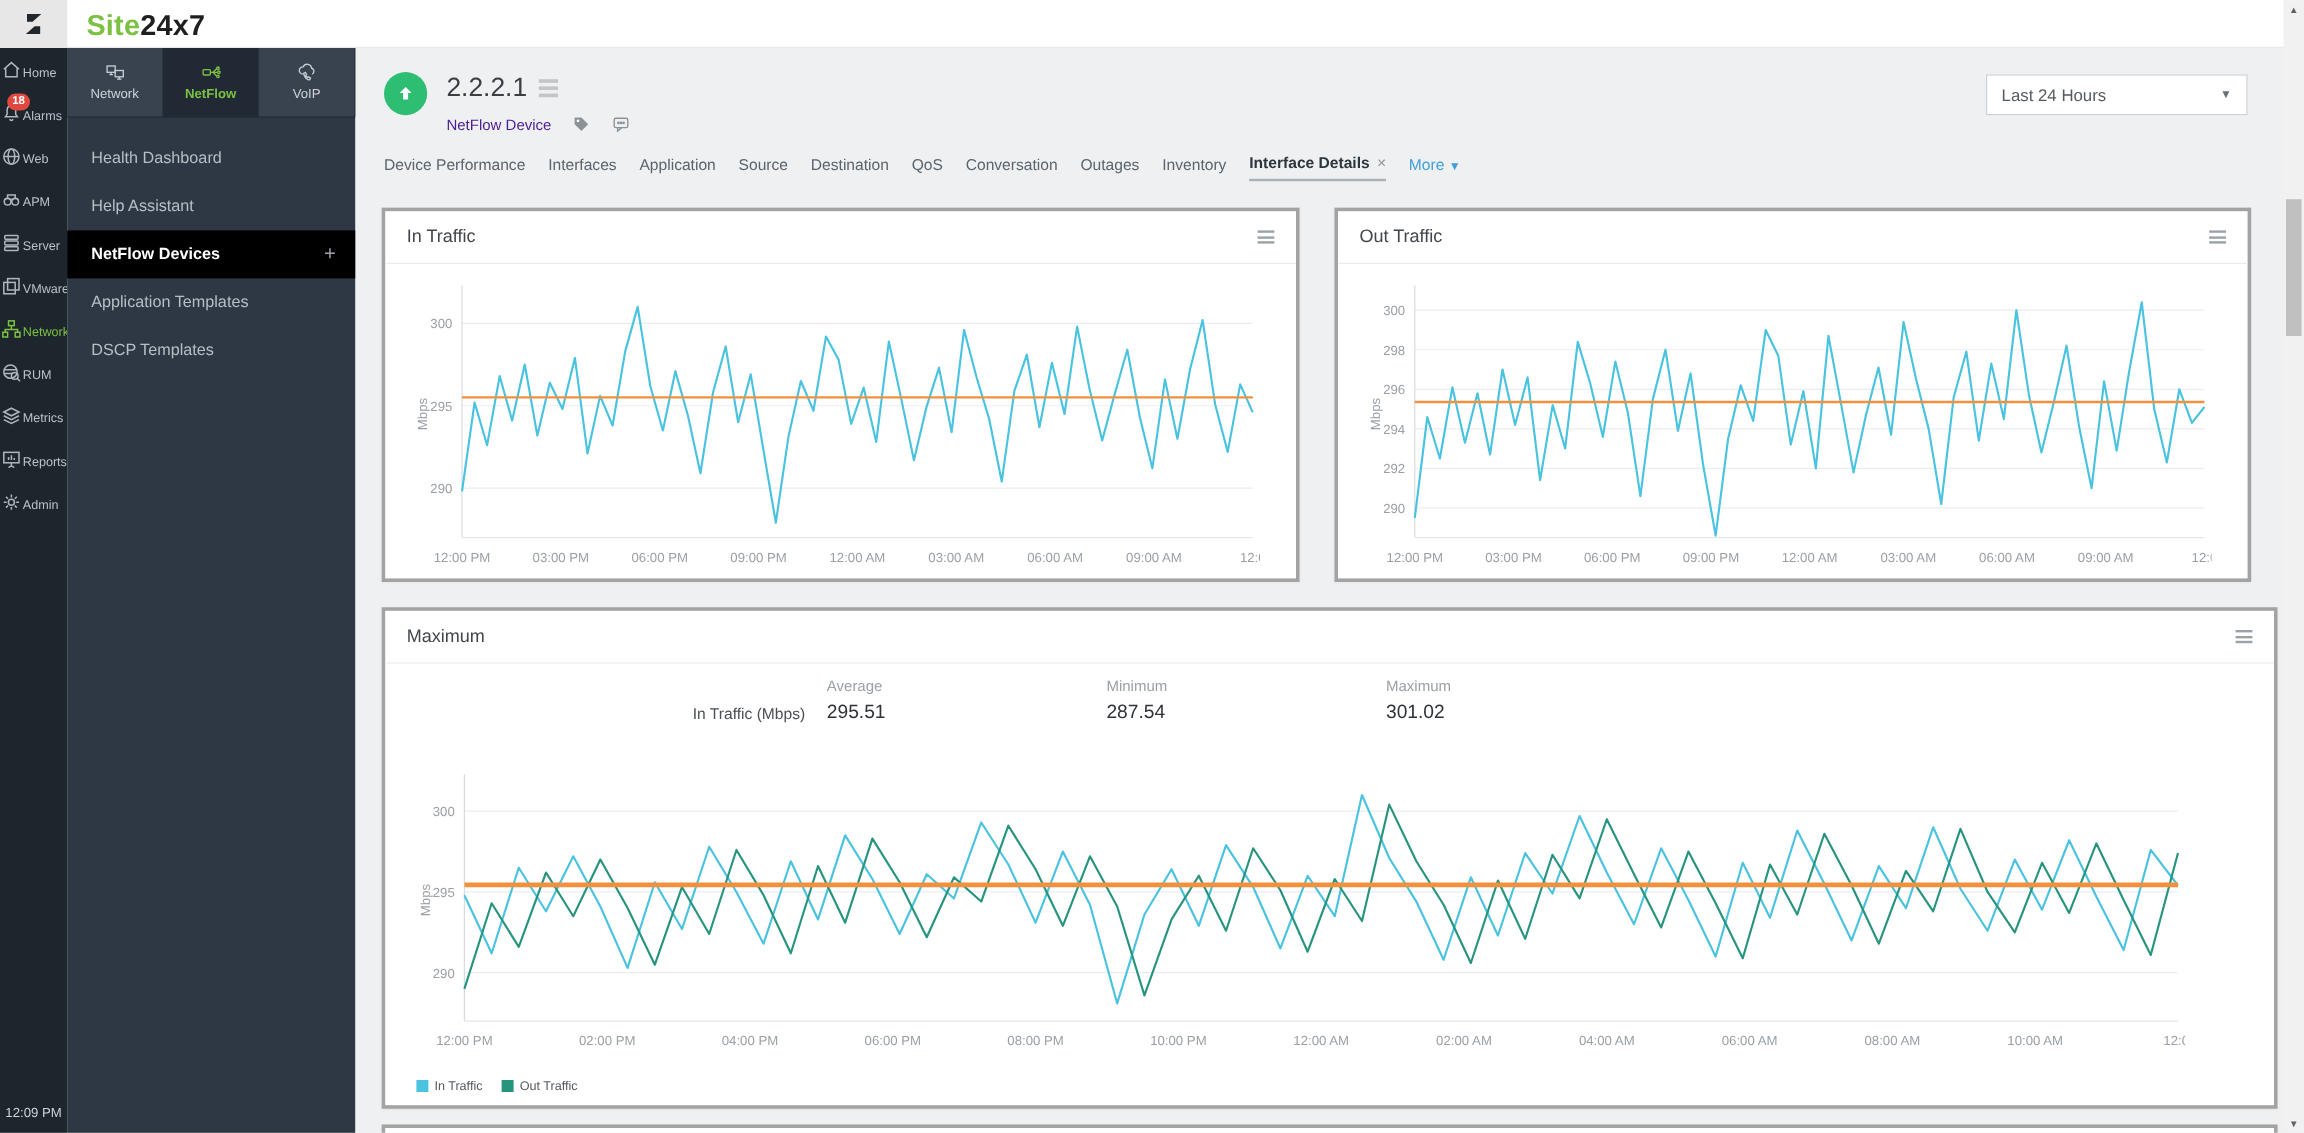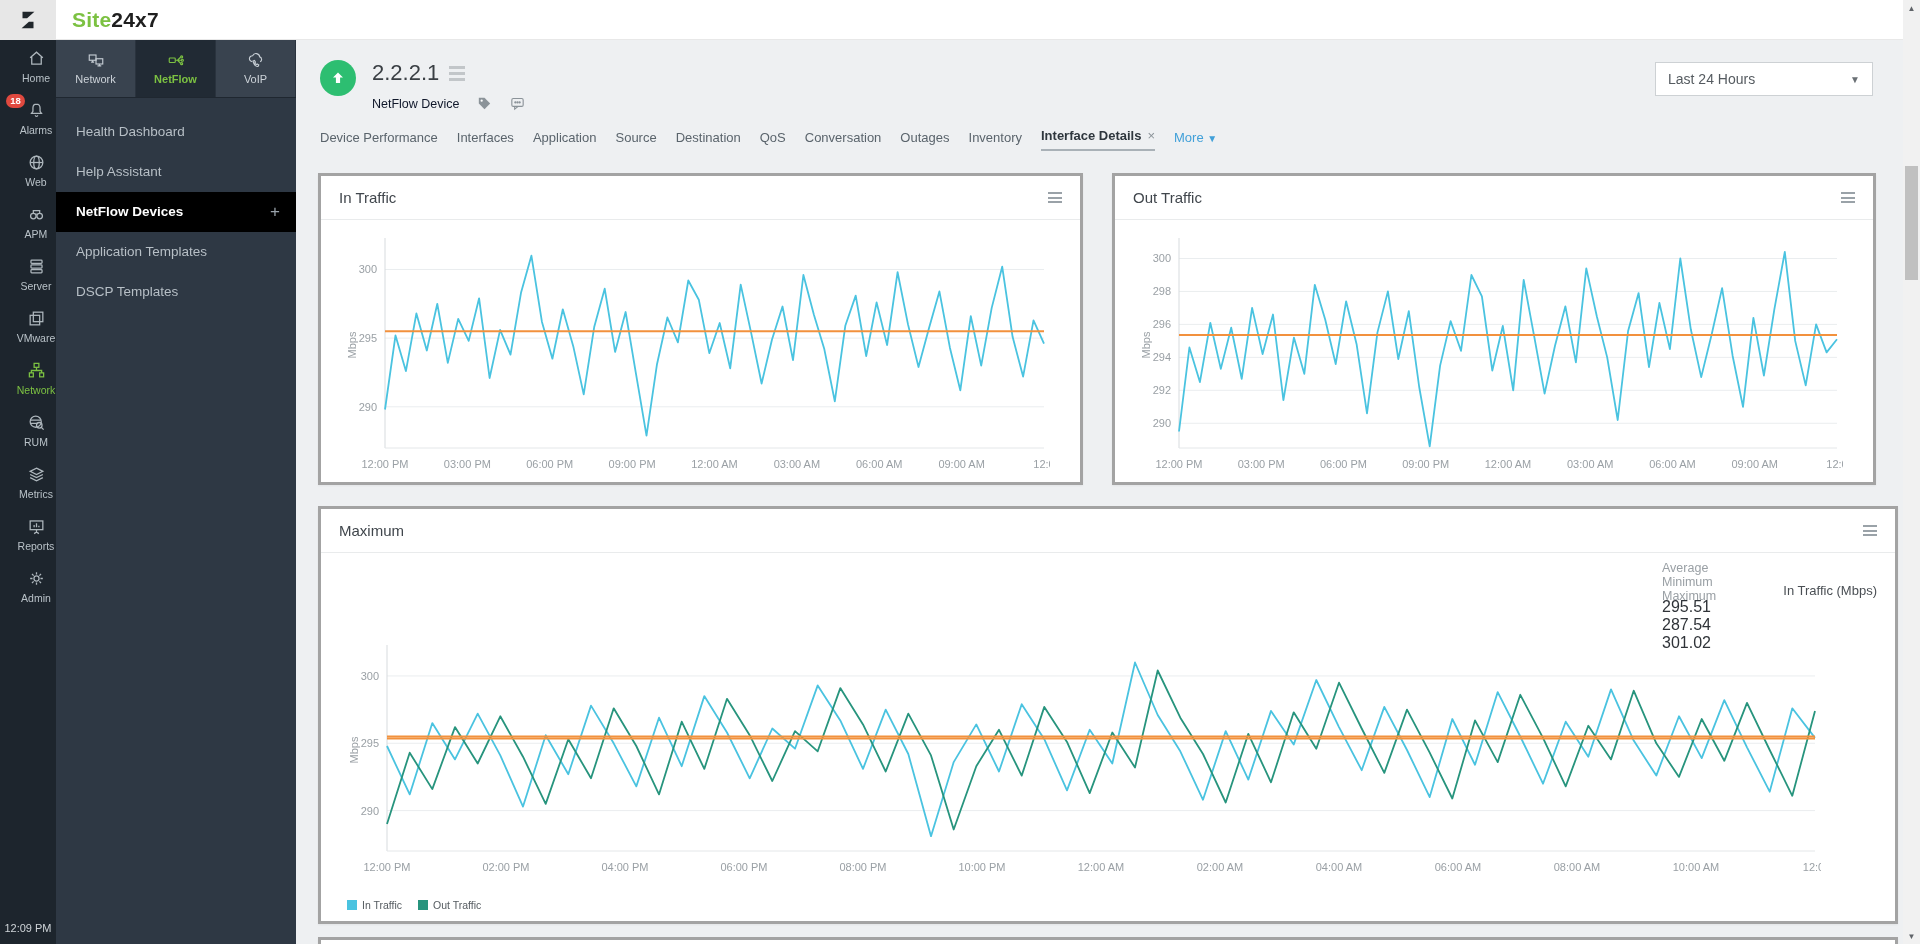--- a/index.html
+++ b/index.html
@@ -1,27 +1,27 @@
 <!DOCTYPE html>
 <html><head>
 <meta charset="utf-8">
 <style>
   * { margin:0; padding:0; box-sizing:border-box; }
   html,body { width:1920px; height:944px; font-family:"Liberation Sans", sans-serif; background:#eef0f2; overflow:hidden; }
 
   
   .topbar { position:absolute; left:0; top:0; width:1920px; height:40px; background:#ffffff; border-bottom:1px solid #e8e8e8; z-index:5; }
   .logo-box { position:absolute; left:0; top:0; width:56px; height:40px; background:#e7e7e7; display:flex; align-items:center; justify-content:center; }
-  .brand { position:absolute; left:72px; top:8px; font-size:21px; font-weight:bold; letter-spacing:.2px; }
+  .brand { position:absolute; left:72px; top:8px; font-size:24px; font-weight:bold; letter-spacing:.2px; }
   .brand .site { color:#7cc142; }
   .brand .rest { color:#1f1f1f; }
 
   
   .rail { position:absolute; left:0; top:40px; width:56px; height:904px; background:#1d252d; z-index:4; }
-  .rail-item { position:relative; width:72px; padding:9px 0 8px 0; display:flex; flex-direction:column; align-items:center; cursor:pointer; }
+  .rail-item { position:relative; width:72px; padding:9px 0 8px 0; display:flex; flex-direction:row; align-items:center; cursor:pointer; }
   .rail-item svg { width:19px; height:19px; stroke:#aeb7bd; fill:none; stroke-width:1.6; }
   .rail-item .lbl { margin-top:4px; font-size:10.5px; color:#b9c2c8; }
   .rail-item.active svg { stroke:#7cc142; }
   .rail-item.active .lbl { color:#7cc142; }
   .badge { position:absolute; top:2px; left:6px; min-width:19px; height:14px; padding:0 4px; background:#e0493f; border-radius:8px; color:#fff; font-size:9.5px; font-weight:bold; line-height:14px; text-align:center; }
   .rail-time { position:absolute; bottom:10px; width:56px; text-align:center; font-size:11px; color:#cfd4d8; }
 
   
   .sidebar { position:absolute; left:56px; top:40px; width:240px; height:904px; background:#2e3844; z-index:4; }
   .side-tabs { display:flex; height:58px; border-bottom:1px solid #1f2730; }
@@ -37,21 +37,21 @@
   .side-item .plus { position:absolute; right:16px; top:0; font-size:17px; font-weight:normal; color:#9aa3ab; }
 
   
   .main { position:absolute; left:296px; top:40px; width:1607px; height:904px; background:#eef0f2; overflow:hidden; }
 
   .status-circle { position:absolute; left:24px; top:20px; width:36px; height:36px; border-radius:50%; background:#2dbe71; display:flex; align-items:center; justify-content:center; }
   .device-name { position:absolute; left:76px; top:20px; font-size:22px; color:#3a3f44; display:flex; align-items:center; gap:10px; }
   .burger { display:inline-flex; flex-direction:column; gap:3px; cursor:pointer; }
   .burger i { display:block; width:16px; height:3px; background:#c2c6c9; }
   .device-sub { position:absolute; left:76px; top:55px; display:flex; align-items:center; gap:16px; }
-  .device-link { font-size:12.5px; color:#0f172a; cursor:pointer; }
+  .device-link { font-size:12.5px; color:#4c1d95; cursor:pointer; }
   .device-sub svg { width:17px; height:17px; cursor:pointer; }
 
   .timerange { position:absolute; right:30px; top:22px; width:218px; height:34px; background:#fff; border:1px solid #cdd1d4; display:flex; align-items:center; justify-content:space-between; padding:0 12px; font-size:14px; color:#555b60; cursor:pointer; }
   .timerange .caret { font-size:10px; color:#6a7075; }
 
   .tabstrip { position:absolute; left:24px; top:88px; right:40px; display:flex; align-items:flex-end; gap:19px; font-size:13px; color:#5a646c; }
   .tab { padding-bottom:6px; cursor:pointer; white-space:nowrap; }
   .tab.active { font-weight:bold; color:#2e363d; border-bottom:2px solid #a9b1b7; display:flex; gap:6px; align-items:center; }
   .tab.active .x { font-weight:normal; color:#8b9399; font-size:13px; }
   .tab-more { color:#41a0d9; cursor:pointer; padding-bottom:6px; }
@@ -65,21 +65,21 @@
 
   #card-in  { left:22px; top:133px; width:765px; height:312px; }
   #card-out { left:816px; top:133px; width:764px; height:312px; }
   #card-traffic { left:22px; top:466px; width:1580px; height:418px; }
   #card-stub { left:22px; top:897px; width:1580px; height:40px; }
 
   .chart-area { position:absolute; left:18px; top:54px; right:34px; bottom:10px; }
   #chart-big { position:absolute; left:20px; top:128px; width:1480px; height:242px; }
 
   .stats { position:absolute; left:0; top:52px; width:100%; font-size:13px; }
-  .stats-row { display:flex; height:22px; align-items:flex-end;flex-direction:column; }
+  .stats-row { display:flex; height:22px; align-items:center; }
   .stats-label { width:368px; text-align:right; padding-right:18px; color:#4a4f54; }
   .stats-cell { width:233px; text-align:left; color:#2f3338; font-size:16px; }
   .stats-head .stats-cell { color:#9aa0a5; font-size:12.5px; }
 
   .legend { position:absolute; left:26px; bottom:10px; display:flex; gap:16px; align-items:center; }
   .legend-item { display:flex; gap:5px; align-items:center; font-size:10.5px; color:#555b60; cursor:pointer; }
   .swatch { width:10px; height:10px; }
 
   
   .scrollbar { position:absolute; right:0; top:0; width:17px; height:944px; background:#f1f1f1; z-index:9; }

